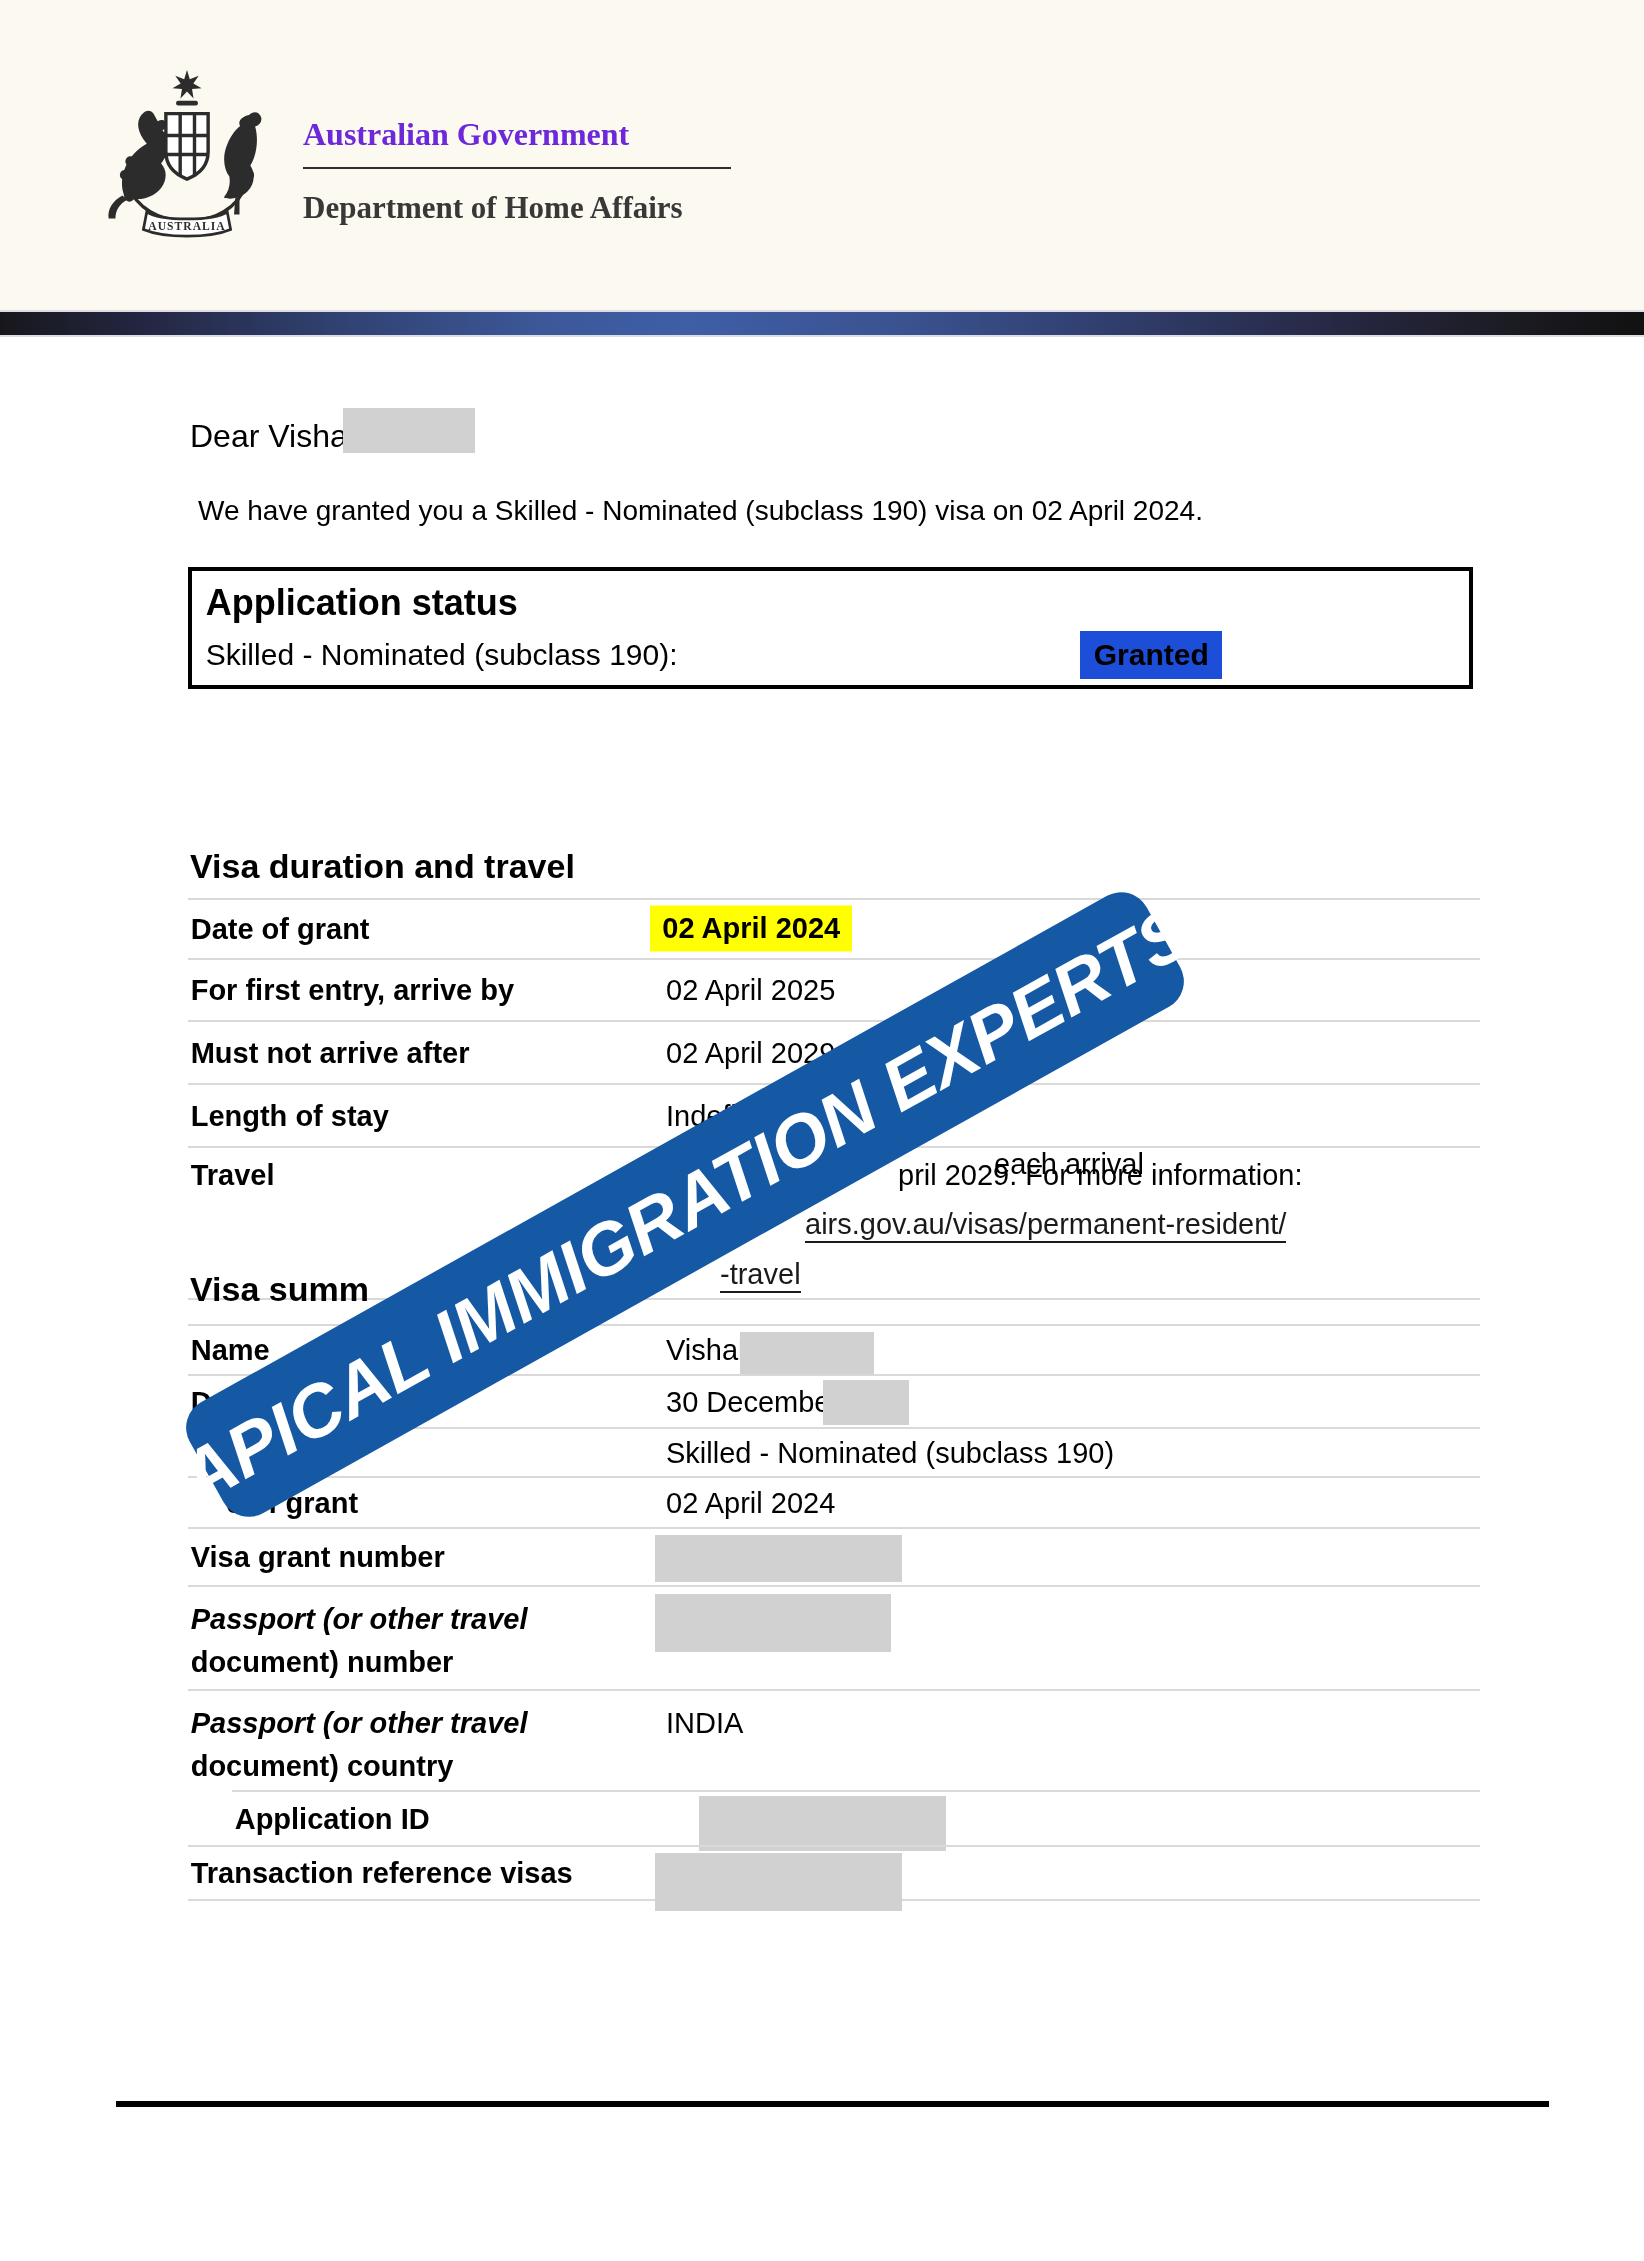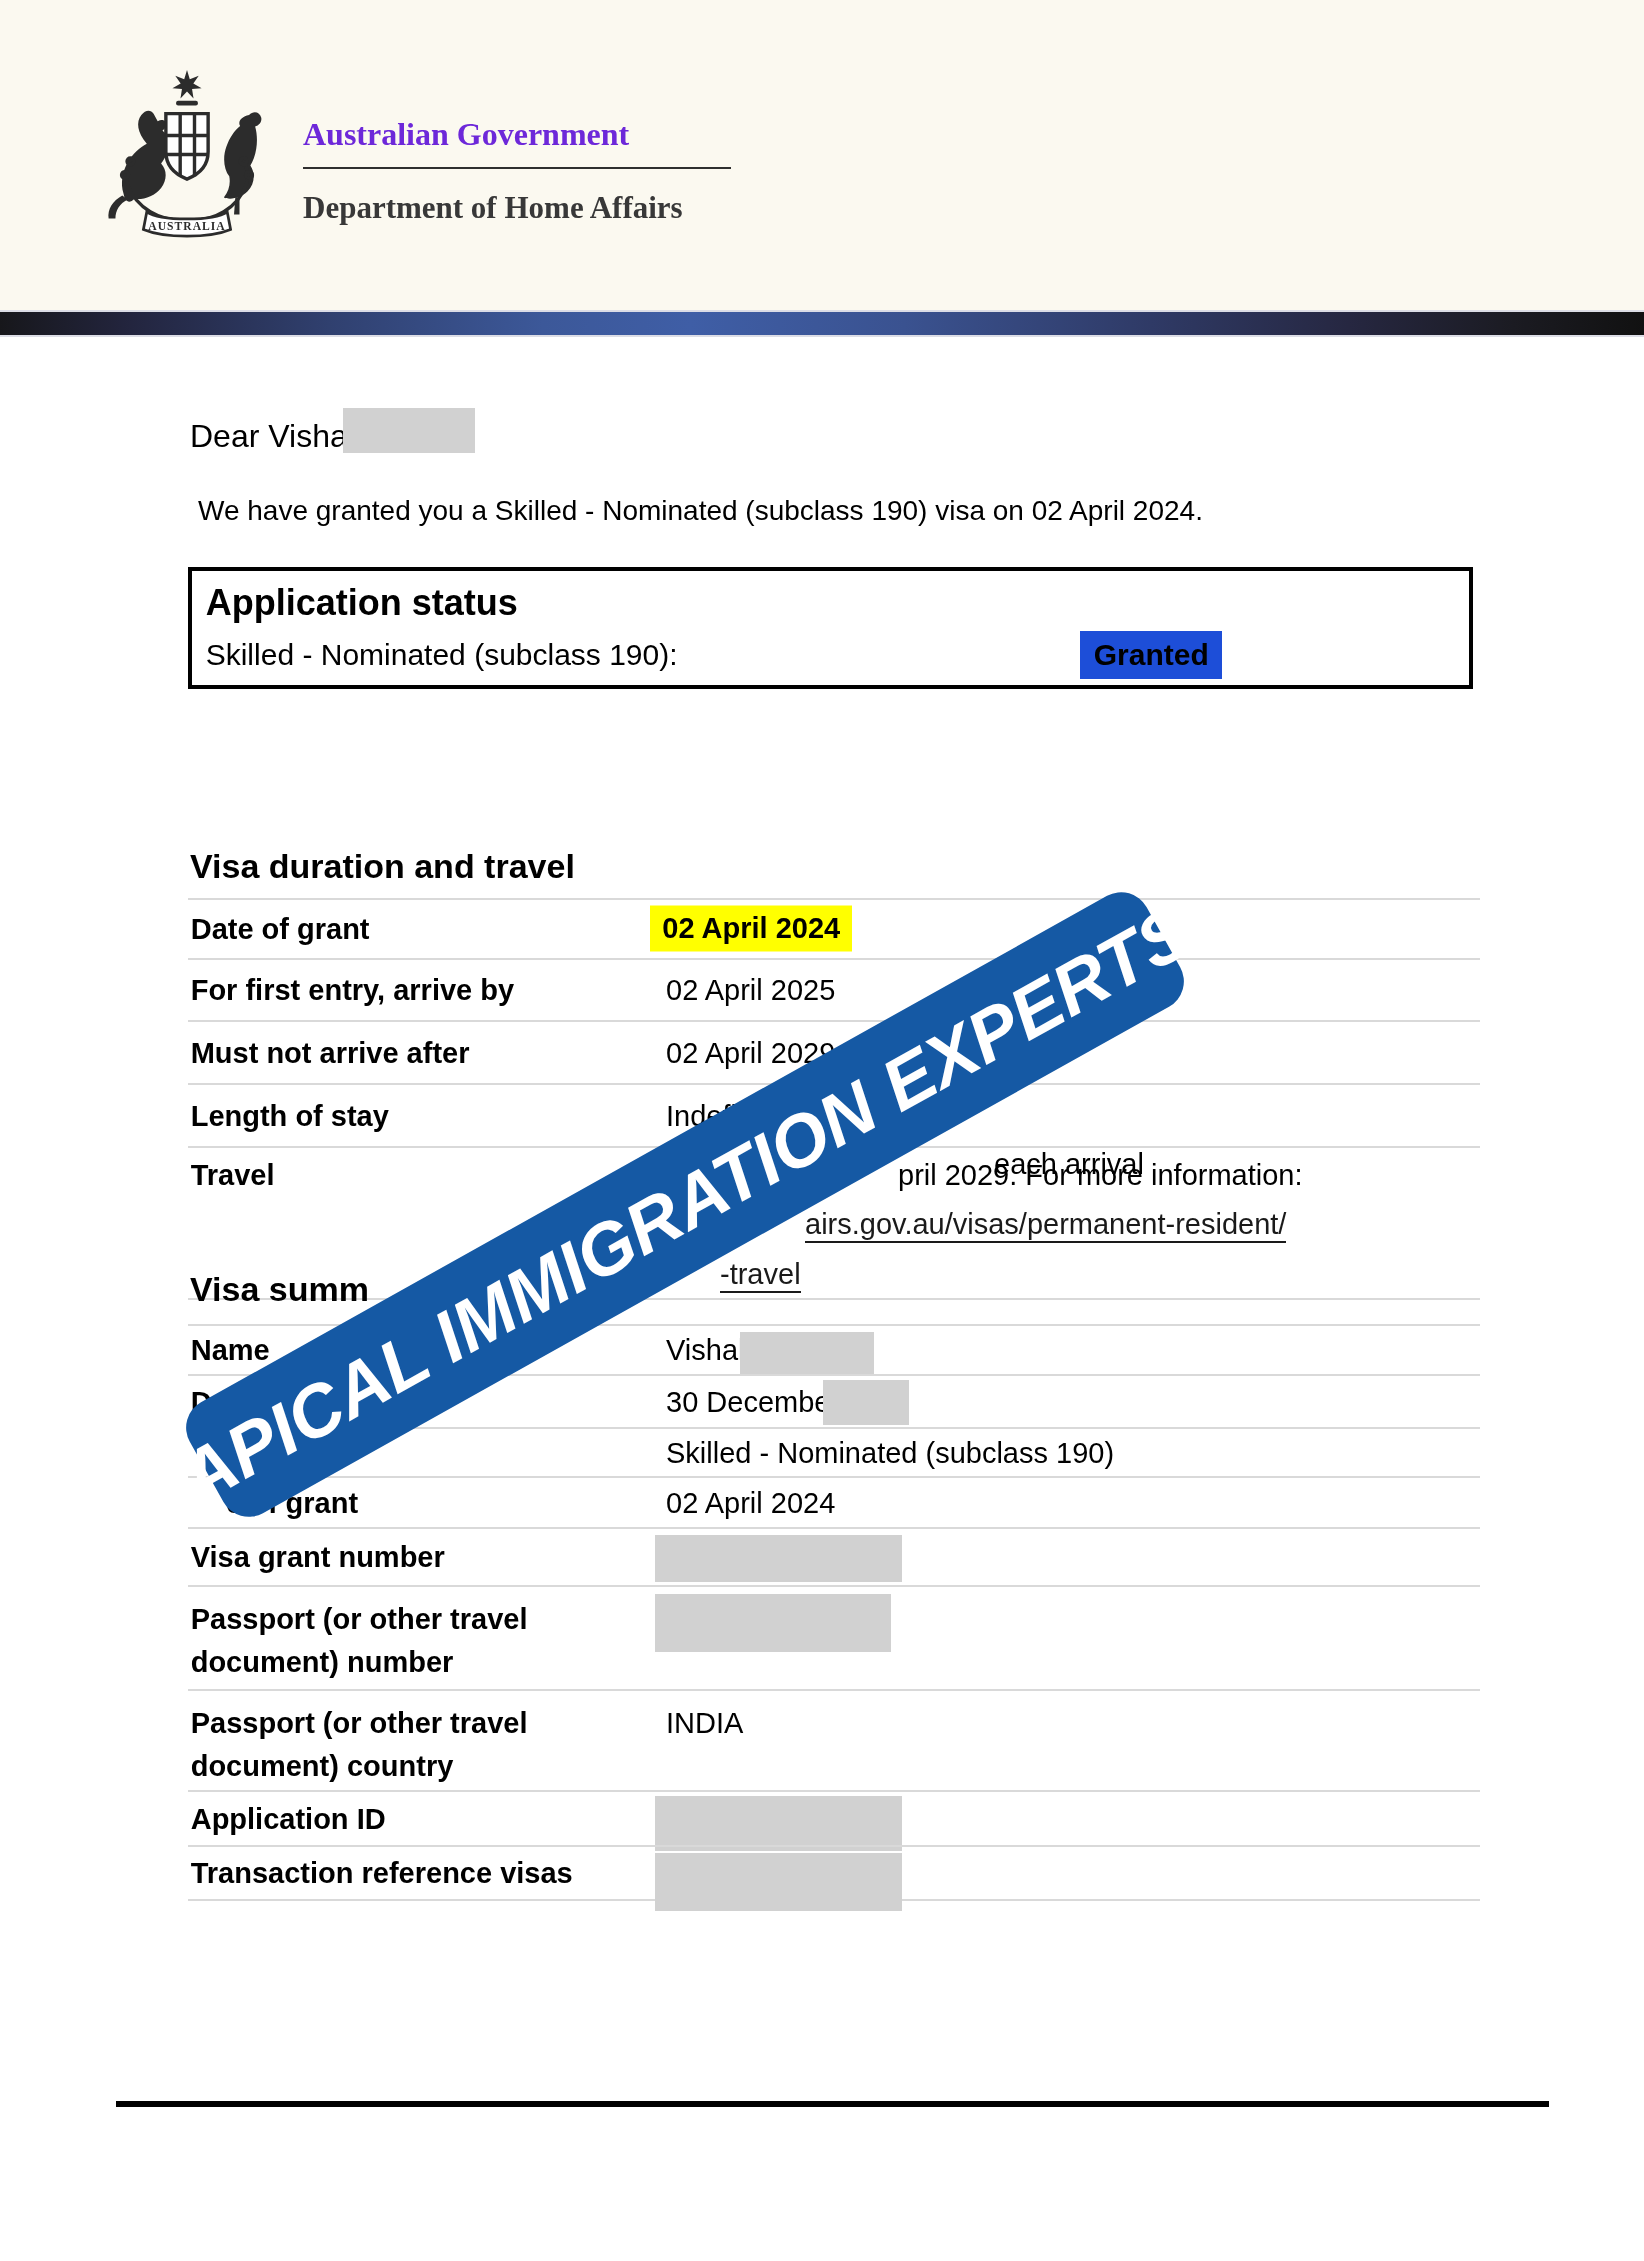--- a/index.html
+++ b/index.html
@@ -42,21 +42,21 @@
   .watermark{
     position:absolute;left:137px;top:1141px;width:1096px;height:127px;
     background:#1559A4;border-radius:29px;transform:rotate(-29.2deg);
     display:flex;align-items:center;justify-content:center;z-index:6;
   }
   .watermark-text{
     color:#ffffff;font-size:73px;font-weight:bold;font-style:italic;
     white-space:nowrap;letter-spacing:0px;
   }
   .bottom-rule{position:absolute;left:116px;top:2101px;width:1433px;height:6.2px;background:#000;}
-  .two-line .l1{top:16.4px;}
+  .two-line .l1{top:16.4px;font-style:italic;}
   .two-line .l2{top:59px;}
 </style>
 </head>
 <body>
 
 <div class="sheet">
 
   <div class="header-band">
     <div class="crest">
       <svg width="184" height="173" viewBox="0 0 270 250" xmlns="http://www.w3.org/2000/svg">
@@ -173,21 +173,21 @@
     <div class="t-row two-line" style="height:104px;">
       <div class="cell lbl l1">Passport (or other travel</div>
       <div class="cell lbl l2">document) number</div>
       <div class="redact" style="left:467px;top:6.9px;width:236px;height:58px;"></div>
     </div>
     <div class="t-row two-line" style="height:101px;">
       <div class="cell lbl l1">Passport (or other travel</div>
       <div class="cell lbl l2">document) country</div>
       <div class="cell val" style="top:16.4px;">INDIA</div>
     </div>
-    <div class="t-row" style="height:55px;">
+    <div class="t-row" style="height:55px;margin-left:44px;">
       <div class="cell lbl vcenter">Application ID</div>
       <div class="redact" style="left:467px;top:4.1px;width:247px;height:55px;"></div>
     </div>
     <div class="t-row last" style="height:56px;">
       <div class="cell lbl vcenter">Transaction reference visas</div>
       <div class="redact" style="left:467px;top:5.5px;width:247px;height:58px;"></div>
     </div>
   </div>
 
   <div class="watermark">

